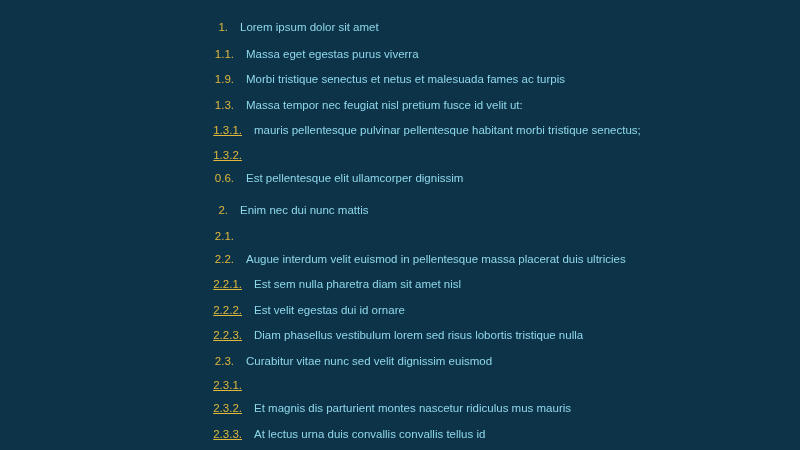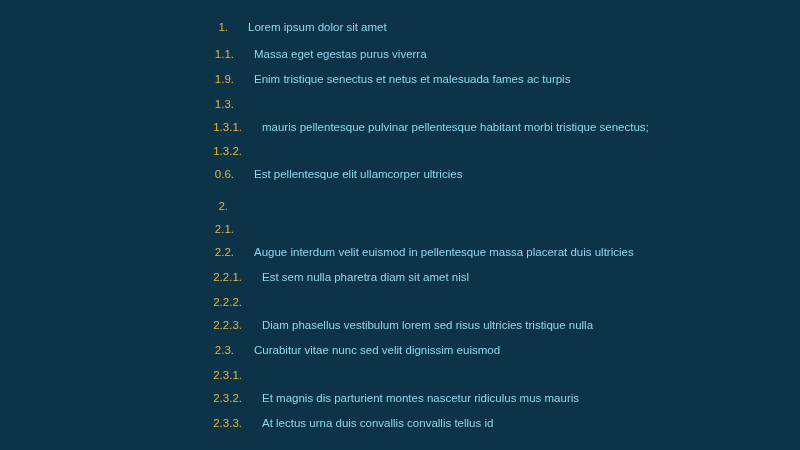--- a/index.html
+++ b/index.html
@@ -36,30 +36,30 @@
   .marker {
     color: #e0b93a;
     font-size: 11.5px;
     flex: 0 0 auto;
     text-align: right;
     white-space: nowrap;
   }
   .text {
     color: #8fd8ea;
     font-size: 11.5px;
-    margin-left: 20px;
+    margin-left: 12px;
     line-height: 1.35;
   }
   
   .lvl1 > .row > .marker { width: 18px; }
   .lvl1 { margin-left: 0; }
   .lvl2 { margin-left: 28px; }
   .lvl2 > .row > .marker { width: 24px; }
   .lvl3 { margin-left: 30px; }
-  .lvl3 > .row > .marker { width: 32px; }
+  .lvl3 > .row > .marker { width: 32px; text-decoration: underline; }
 
   .lvl1 > .row { padding-top: 6px; padding-bottom: 6px; }
   .group-gap { height: 6px; }
 </style>
 </head>
 <body>
 
 <div class="doc">
   <ol>
 
@@ -71,55 +71,57 @@
       <ol>
         <li class="item lvl2">
           <div class="row">
             <span class="marker">1.1.</span>
             <span class="text">Massa eget egestas purus viverra</span>
           </div>
         </li>
         <li class="item lvl2">
           <div class="row">
             <span class="marker">1.9.</span>
-            <span class="text">Enim tristique senectus et netus et malesuada fames ac turpis</span>
+            <span class="text">Morbi tristique senectus et netus et malesuada fames ac turpis</span>
           </div>
         </li>
         <li class="item lvl2">
           <div class="row">
             <span class="marker">1.3.</span>
+            <span class="text">Massa tempor nec feugiat nisl pretium fusce id velit ut:</span>
           </div>
           <ol>
             <li class="item lvl3">
               <div class="row">
                 <span class="marker">1.3.1.</span>
                 <span class="text">mauris pellentesque pulvinar pellentesque habitant morbi tristique senectus;</span>
               </div>
             </li>
             <li class="item lvl3">
               <div class="row">
                 <span class="marker">1.3.2.</span>
               </div>
             </li>
           </ol>
         </li>
         <li class="item lvl2">
           <div class="row">
             <span class="marker">0.6.</span>
-            <span class="text">Est pellentesque elit ullamcorper ultricies</span>
+            <span class="text">Est pellentesque elit ullamcorper dignissim</span>
           </div>
         </li>
       </ol>
     </li>
 
     <div class="group-gap"></div>
 
     <li class="item lvl1">
       <div class="row">
         <span class="marker">2.</span>
+        <span class="text">Enim nec dui nunc mattis</span>
       </div>
       <ol>
         <li class="item lvl2">
           <div class="row">
             <span class="marker">2.1.</span>
           </div>
         </li>
         <li class="item lvl2">
           <div class="row">
             <span class="marker">2.2.</span>
@@ -128,26 +130,27 @@
           <ol>
             <li class="item lvl3">
               <div class="row">
                 <span class="marker">2.2.1.</span>
                 <span class="text">Est sem nulla pharetra diam sit amet nisl</span>
               </div>
             </li>
             <li class="item lvl3">
               <div class="row">
                 <span class="marker">2.2.2.</span>
+                <span class="text">Est velit egestas dui id ornare</span>
               </div>
             </li>
             <li class="item lvl3">
               <div class="row">
                 <span class="marker">2.2.3.</span>
-                <span class="text">Diam phasellus vestibulum lorem sed risus ultricies tristique nulla</span>
+                <span class="text">Diam phasellus vestibulum lorem sed risus lobortis tristique nulla</span>
               </div>
             </li>
           </ol>
         </li>
         <li class="item lvl2">
           <div class="row">
             <span class="marker">2.3.</span>
             <span class="text">Curabitur vitae nunc sed velit dignissim euismod</span>
           </div>
           <ol>

